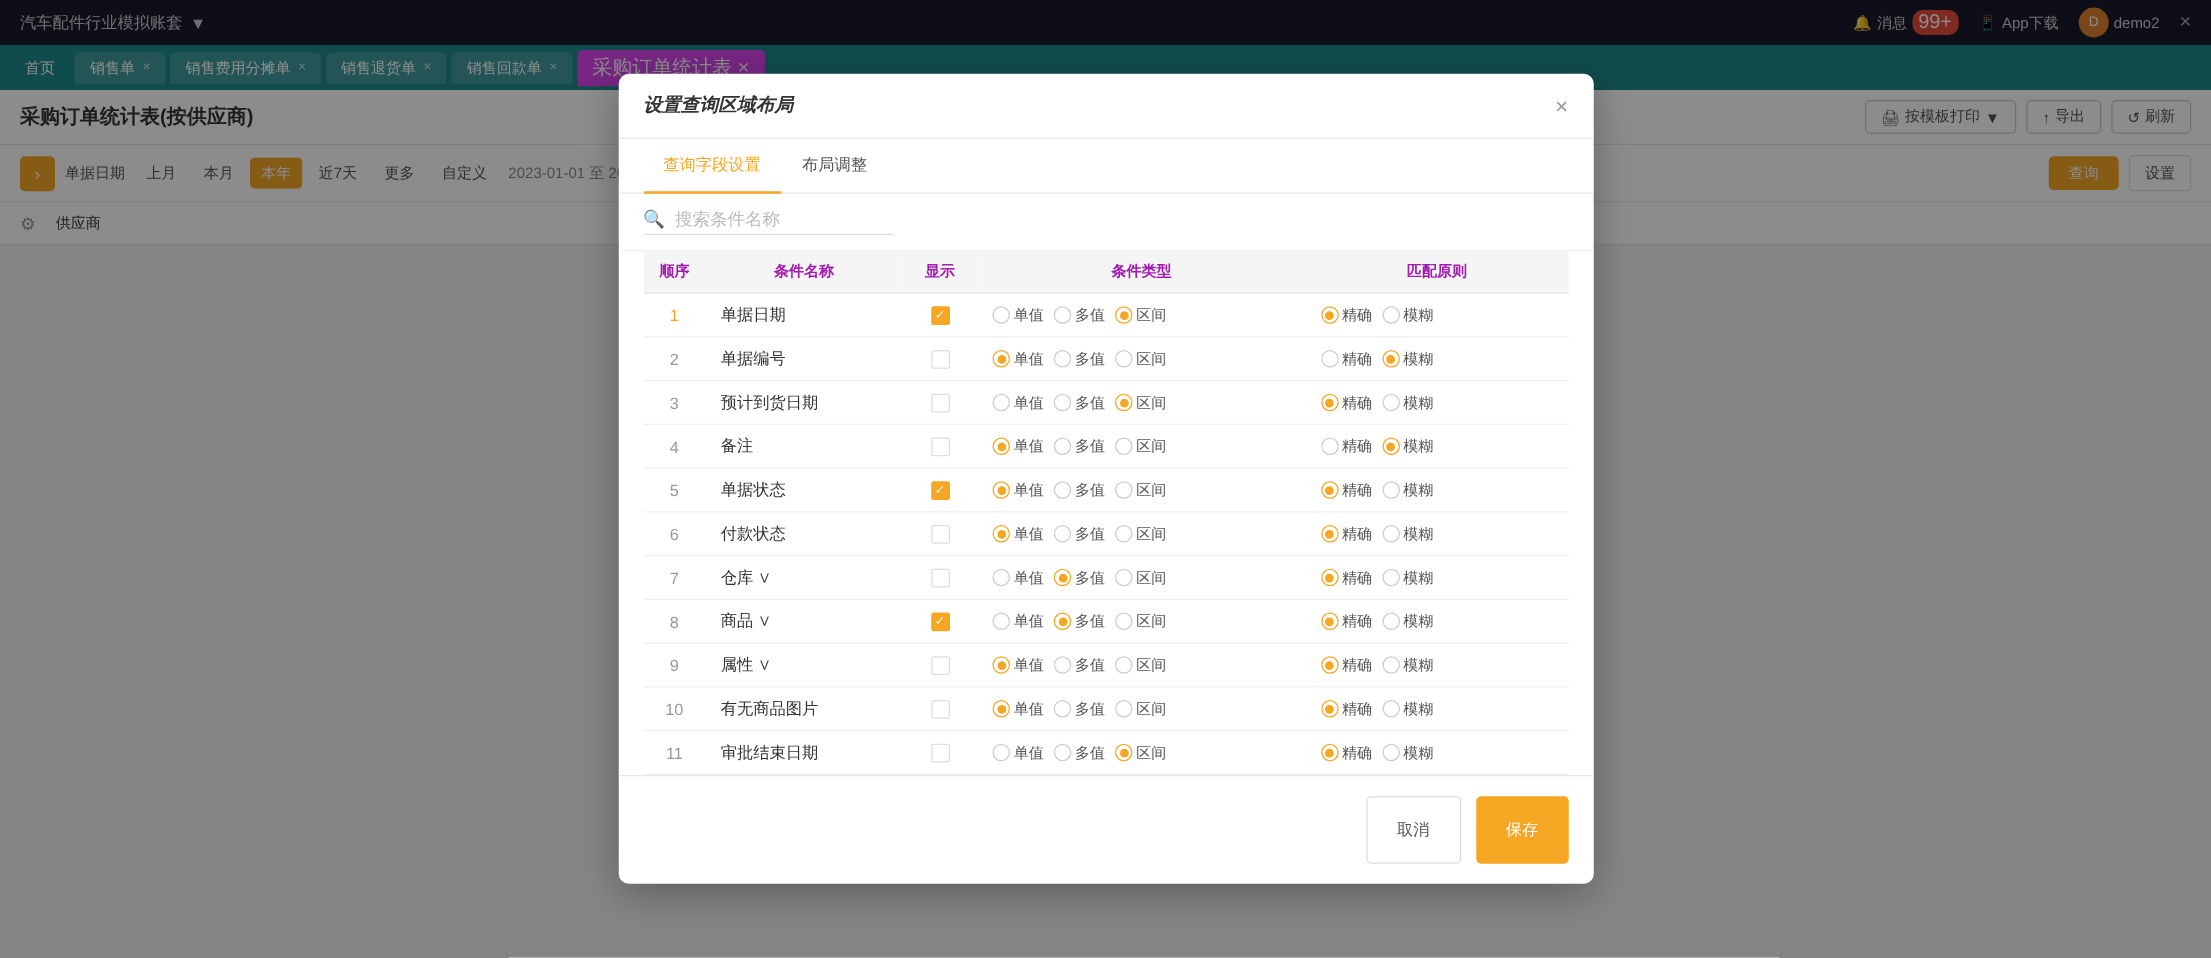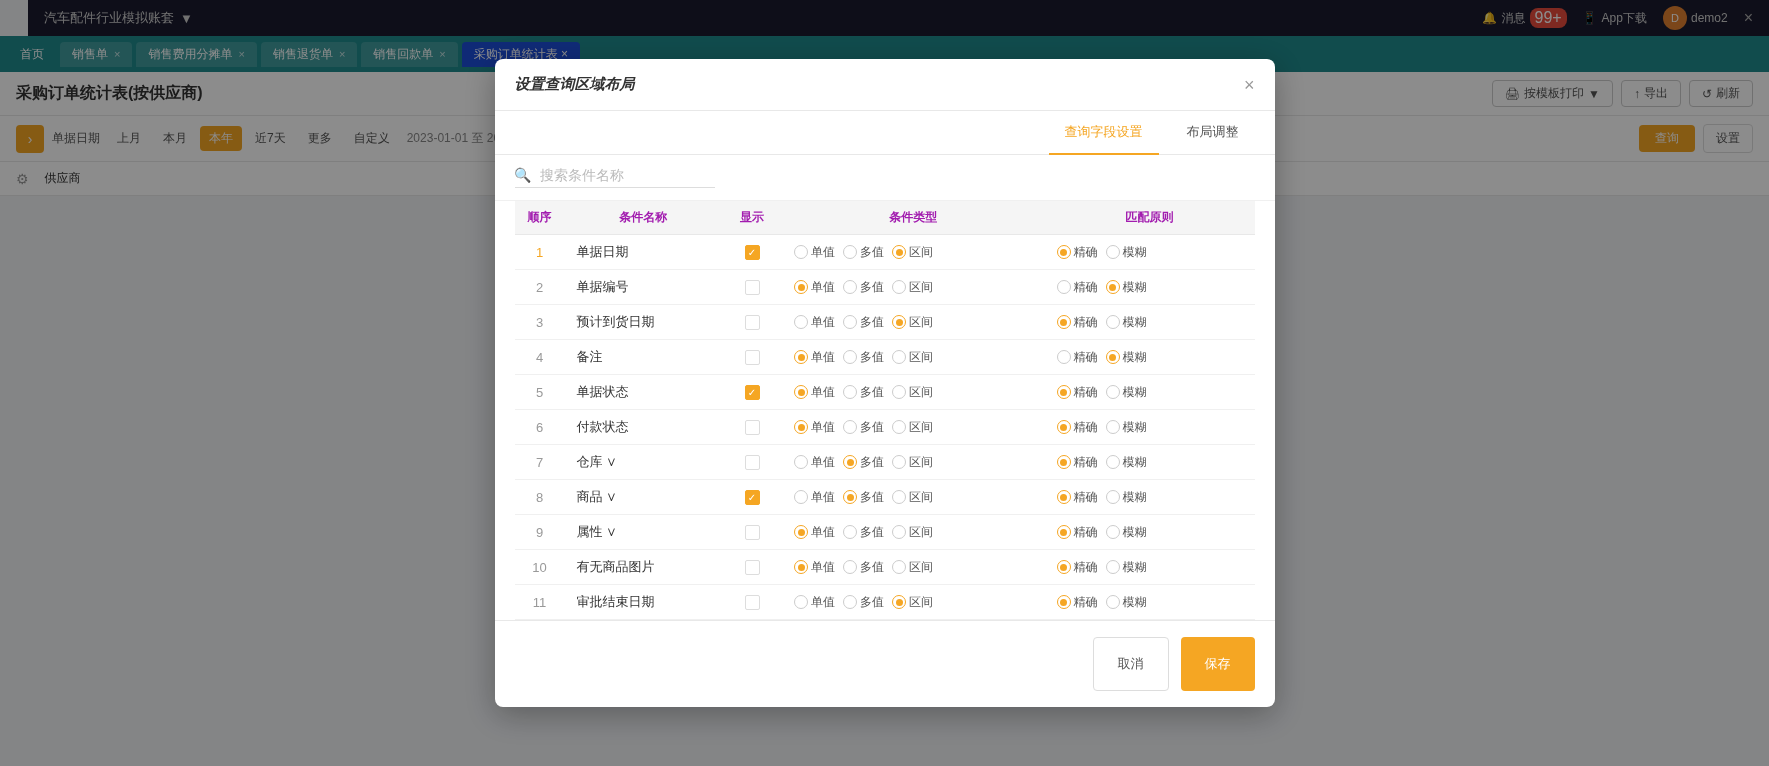--- a/index.html
+++ b/index.html
@@ -7,21 +7,20 @@
 
     
     .top-nav {
       background: #1a1a2e;
       height: 36px;
       display: flex;
       align-items: center;
       justify-content: space-between;
       padding: 0 16px;
       color: #ccc;
-      margin-left: 28px;
     }
     .top-nav-left { font-size: 13px; color: #ccc; display: flex; align-items: center; gap: 6px; }
     .top-nav-right { display: flex; align-items: center; gap: 16px; font-size: 12px; color: #ccc; }
     .top-nav-right .badge { background: #e74c3c; color: #fff; border-radius: 8px; padding: 1px 5px; font-size: 16px; }
     .top-nav-right .close-x { color: #aaa; cursor: pointer; font-size: 16px; }
 
     
     .tab-bar {
       background: #1f8a8c;
       height: 36px;
@@ -37,25 +36,25 @@
       border-radius: 4px 4px 0 0;
       font-size: 12px;
       cursor: pointer;
       display: flex;
       align-items: center;
       gap: 6px;
     }
     .tab-item.home { background: transparent; }
     .tab-item .tab-close { font-size: 11px; opacity: 0.7; }
     .tab-active-highlight {
-      background: #1d4ed8;
+      background: #d946ef;
       color: #fff;
       padding: 4px 12px;
       border-radius: 4px 4px 0 0;
-      font-size: 12px;
+      font-size: 16px;
       cursor: pointer;
     }
 
     
     .page-header {
       background: #fff;
       padding: 8px 16px;
       display: flex;
       align-items: center;
       justify-content: space-between;
@@ -126,22 +125,21 @@
       justify-content: space-between;
     }
     .dialog-title { font-size: 15px; font-weight: bold; color: #333; font-style: italic; }
     .dialog-close { color: #999; cursor: pointer; font-size: 18px; line-height: 1; }
 
     
     .dialog-tabs {
       padding: 0 20px;
       border-bottom: 1px solid #e8e8e8;
       display: flex;
-      gap: 12px;
-      justify-content: flex-end;
+      gap: 1px;
     }
     .dialog-tab {
       padding: 12px 16px;
       font-size: 13px;
       color: #555;
       cursor: pointer;
       border-bottom: 2px solid transparent;
       margin-bottom: -1px;
     }
     .dialog-tab.active {

